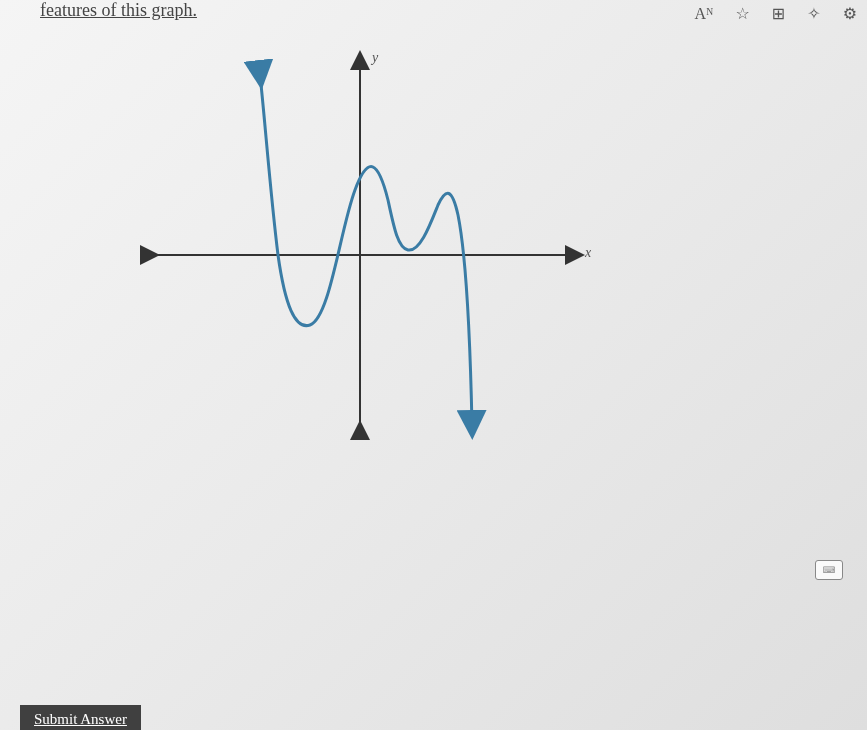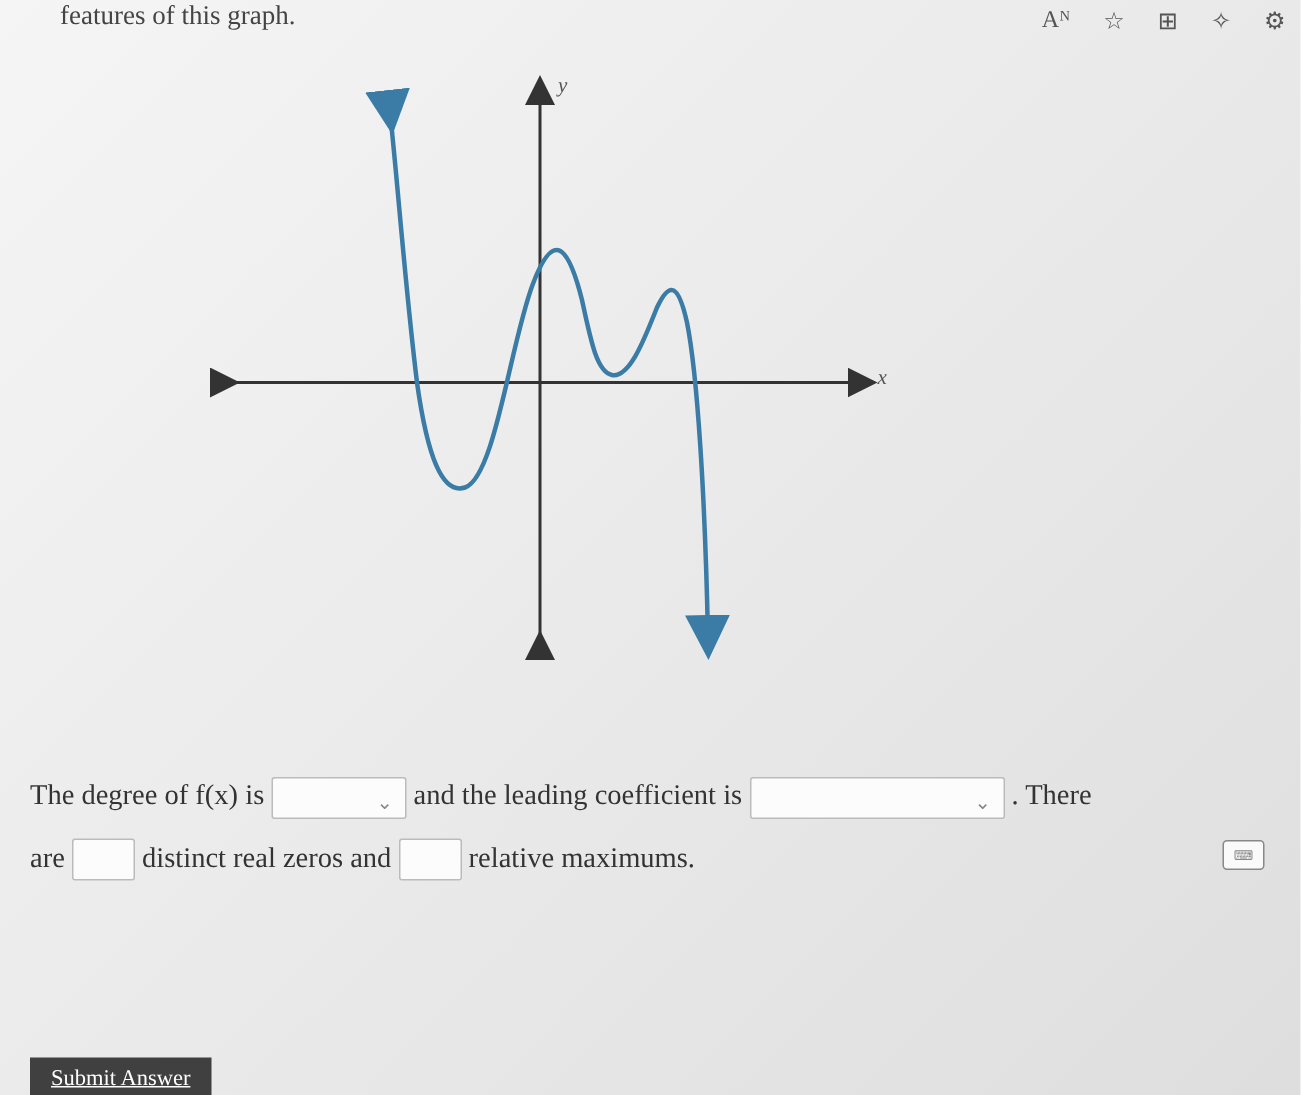--- a/index.html
+++ b/index.html
@@ -24,20 +24,21 @@
       color: #555;
       font-size: 16px;
     }
     .browser-icons span { display: inline-flex; text-align: right; }
     .header-text {
       position: absolute;
       top: 0;
       left: 40px;
       font-size: 18px;
       color: #444;
+      text-decoration: underline;
     }
     .graph-area {
       position: absolute;
       top: 30px;
       left: 120px;
       width: 480px;
       height: 420px;
     }
     .axis-label-y {
       position: absolute;
@@ -174,29 +175,17 @@
              C 210 288, 220 200, 235 160
              C 248 125, 258 130, 268 170
              C 274 198, 278 218, 288 220
              C 300 222, 310 195, 318 175
              C 326 158, 332 158, 338 185
              C 345 220, 350 300, 352 395" stroke="#3a7ca5" stroke-width="3" fill="none" marker-start="url(#arrowblue)" marker-end="url(#arrowblue)"></path>
   </svg>
 </div>
 
 <div class="answer-section">
-  <div class="answer-body">
-    <span>The degree of f(x) is</span>
-    <span class="dropdown-field"></span>
-    <span>and the leading coefficient is</span>
-    <span class="dropdown-field wide"></span>
-    <span>. There</span><br>
-    <span>are</span>
-    <span class="number-field"></span>
-    <span>distinct real zeros and</span>
-    <span class="number-field"></span>
-    <span>relative maximums.</span>
-  </div>
 </div>
 
 <div class="keyboard-icon">⌨</div>
 
 <button class="submit-btn">Submit Answer</button>
 
 </body></html>

